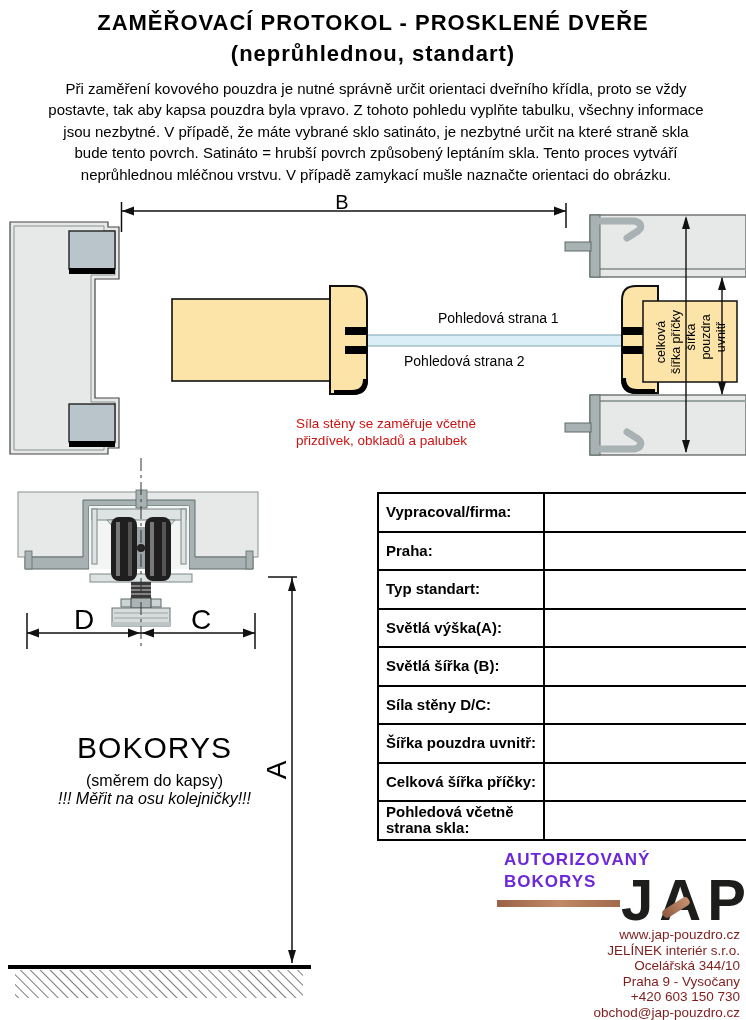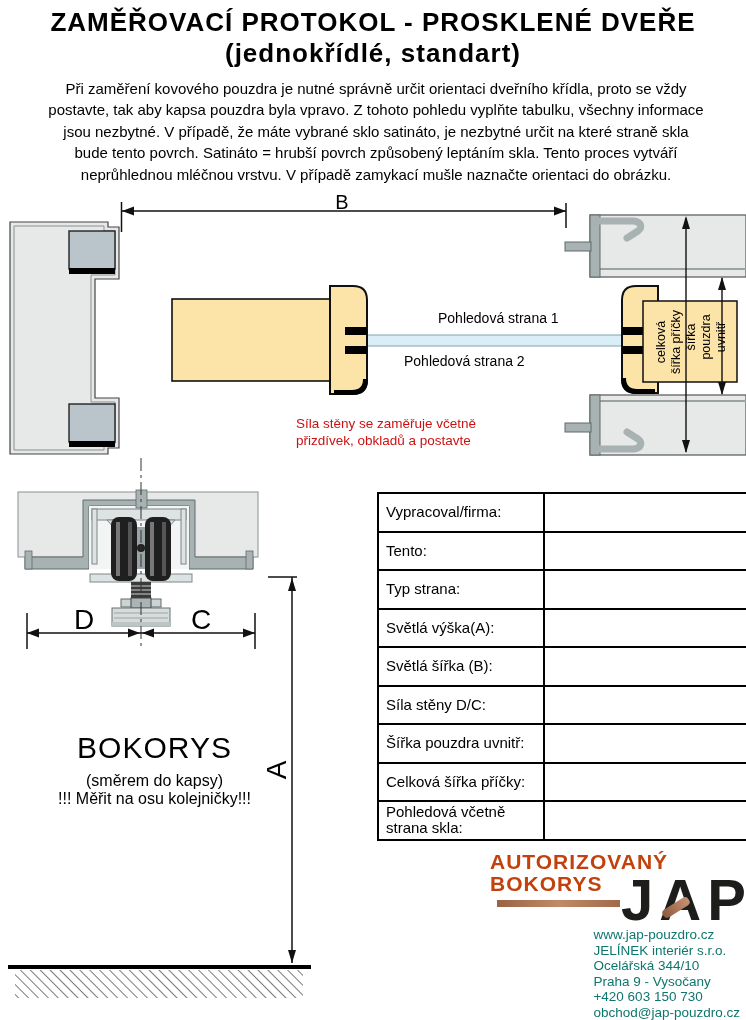--- a/index.html
+++ b/index.html
@@ -1,21 +1,21 @@
 <!DOCTYPE html>
 <html><head>
 <meta charset="utf-8">
 <style>
   html,body{margin:0;padding:0;background:#888;}
   .page{position:relative;width:746px;height:1020px;background:#ffffff;overflow:hidden;
         font-family:"Liberation Sans", sans-serif;color:#000;}
   .pre{white-space:pre-line;}
 
   .title{position:absolute;top:7px;left:0;width:746px;text-align:center;
-         font-weight:bold;font-size:26px;line-height:31px;letter-spacing:1px;}
+         font-weight:bold;font-size:22px;line-height:31px;letter-spacing:1px;}
   .intro{position:absolute;left:8px;top:78px;width:736px;font-size:15px;line-height:21.4px;text-align:center;}
 
   svg{position:absolute;display:block;}
   .topview{left:0;top:185px;}
   .sideview{left:0;top:455px;}
 
   .dimlabel{position:absolute;font-size:20px;transform:translateX(-50%);}
   .dimlabel.big{font-size:28px;}
   .dim-a{position:absolute;font-size:28px;transform:translate(-50%,-50%) rotate(-90deg);}
 
@@ -23,49 +23,49 @@
   .rednote{position:absolute;left:296px;top:415px;font-size:13.5px;line-height:17px;color:#cc1111;}
 
   .rot{position:absolute;font-size:12.5px;line-height:15px;text-align:center;
        transform:translate(-50%,-50%) rotate(-90deg);}
   .rot-total{left:669px;top:342px;}
   .rot-pocket{left:706px;top:337px;}
 
   .bok{position:absolute;left:0;width:283px;text-align:center;padding-left:13px;}
   .bok-title{top:731px;font-size:30px;letter-spacing:1px;}
   .bok-sub1{top:772px;font-size:16px;text-align:center;}
-  .bok-sub2{top:790px;font-size:16px;}
+  .bok-sub2{top:790px;font-size:16px;font-style:italic;}
   .bok-note{top:823px;font-size:16px;line-height:18.5px;}
 
   table.form{position:absolute;left:377px;top:492px;border-collapse:collapse;
              width:361px;table-layout:fixed;}
   table.form td{border:2px solid #000;height:34.5px;padding:1px 4px 1px 7px;vertical-align:middle;}
-  table.form td.lbl{width:153px;font-weight:normal;font-size:15px;line-height:16.5px;}
+  table.form td.lbl{width:153px;font-weight:bold;font-size:15px;line-height:16.5px;}
   table.form td.val{width:192px;}
 
-  .auth{position:absolute;left:490px;font-weight:800;font-size:21px;letter-spacing:1px;color:#c2410c;}
+  .auth{position:absolute;left:504px;font-weight:800;font-size:17px;letter-spacing:1px;color:#6d28d9;}
   .auth1{top:850px;}
   .auth2{top:872px;}
   .copper-bar{position:absolute;left:497px;top:900px;width:123px;height:7px;
               background:linear-gradient(90deg,#9a6246,#c08a66,#a06a4c);}
   .jap{position:absolute;left:621px;top:872px;font-size:58px;line-height:56px;font-weight:700;
        letter-spacing:6px;color:#1d1d1b;}
   .jap-swoosh{position:absolute;left:661px;top:903px;width:30px;height:9px;border-radius:4px;
               background:linear-gradient(90deg,#8d5940,#c99372);transform:rotate(-32deg);}
   .contact{position:absolute;right:6px;top:927px;font-size:13.5px;line-height:15.6px;
-           color:#0f766e;}
+           text-align:right;color:#7f1d1d;}
 </style>
 </head>
 <body>
 
 <div class="page">
 
   <div class="title">
     <div>ZAMĚŘOVACÍ PROTOKOL - PROSKLENÉ DVEŘE</div>
-    <div>(jednokřídlé, standart)</div>
+    <div>(neprůhlednou, standart)</div>
   </div>
 
   <div class="intro pre">Při zaměření kovového pouzdra je nutné správně určit orientaci dveřního křídla, proto se vždy
 postavte, tak aby kapsa pouzdra byla vpravo. Z tohoto pohledu vyplňte tabulku, všechny informace
 jsou nezbytné. V případě, že máte vybrané sklo satináto, je nezbytné určit na které straně skla
 bude tento povrch. Satináto = hrubší povrch způsobený leptáním skla. Tento proces vytváří
 neprůhlednou mléčnou vrstvu. V případě zamykací mušle naznačte orientaci do obrázku.</div>
 
   <svg class="topview" width="746" height="292" viewBox="0 185 746 292">
 
@@ -132,21 +132,21 @@
       <line x1="722" y1="278" x2="722" y2="394"></line>
       <polygon points="722,277 718,290 726,290" fill="#111" stroke="none"></polygon>
       <polygon points="722,395 718,382 726,382" fill="#111" stroke="none"></polygon>
     </g>
   </svg>
 
   <div class="dimlabel" style="left:342px;top:191px;">B</div>
   <div class="sidelabel" style="left:392px;top:310px;margin-left:46px;">Pohledová strana 1</div>
   <div class="sidelabel" style="left:392px;top:353px;margin-left:12px;">Pohledová strana 2</div>
   <div class="rednote pre">Síla stěny se zaměřuje včetně
-přizdívek, obkladů a postavte</div>
+přizdívek, obkladů a palubek</div>
   <div class="rot rot-total pre">celková
 šířka příčky</div>
   <div class="rot rot-pocket pre">šířka
 pouzdra uvnitř</div>
 
   <svg class="sideview" width="330" height="555" viewBox="0 455 330 555">
     <defs>
       <pattern id="hatch" width="7" height="7" patternUnits="userSpaceOnUse" patternTransform="rotate(-45)">
         <line x1="0" y1="0" x2="0" y2="7" stroke="#333" stroke-width="1.3"></line>
       </pattern>
@@ -225,25 +225,25 @@
   <div class="bok bok-sub1">(směrem do kapsy)</div>
   <div class="bok bok-sub2">!!! Měřit na osu kolejničky!!!</div>
 
   <table class="form">
     <tbody>
       <tr>
         <td class="lbl">Vypracoval/firma:</td>
         <td class="val"></td>
       </tr>
       <tr>
-        <td class="lbl">Tento:</td>
-        <td class="val"></td>
-      </tr>
-      <tr>
-        <td class="lbl">Typ strana:</td>
+        <td class="lbl">Praha:</td>
+        <td class="val"></td>
+      </tr>
+      <tr>
+        <td class="lbl">Typ standart:</td>
         <td class="val"></td>
       </tr>
       <tr>
         <td class="lbl">Světlá výška(A):</td>
         <td class="val"></td>
       </tr>
       <tr>
         <td class="lbl">Světlá šířka (B):</td>
         <td class="val"></td>
       </tr>

